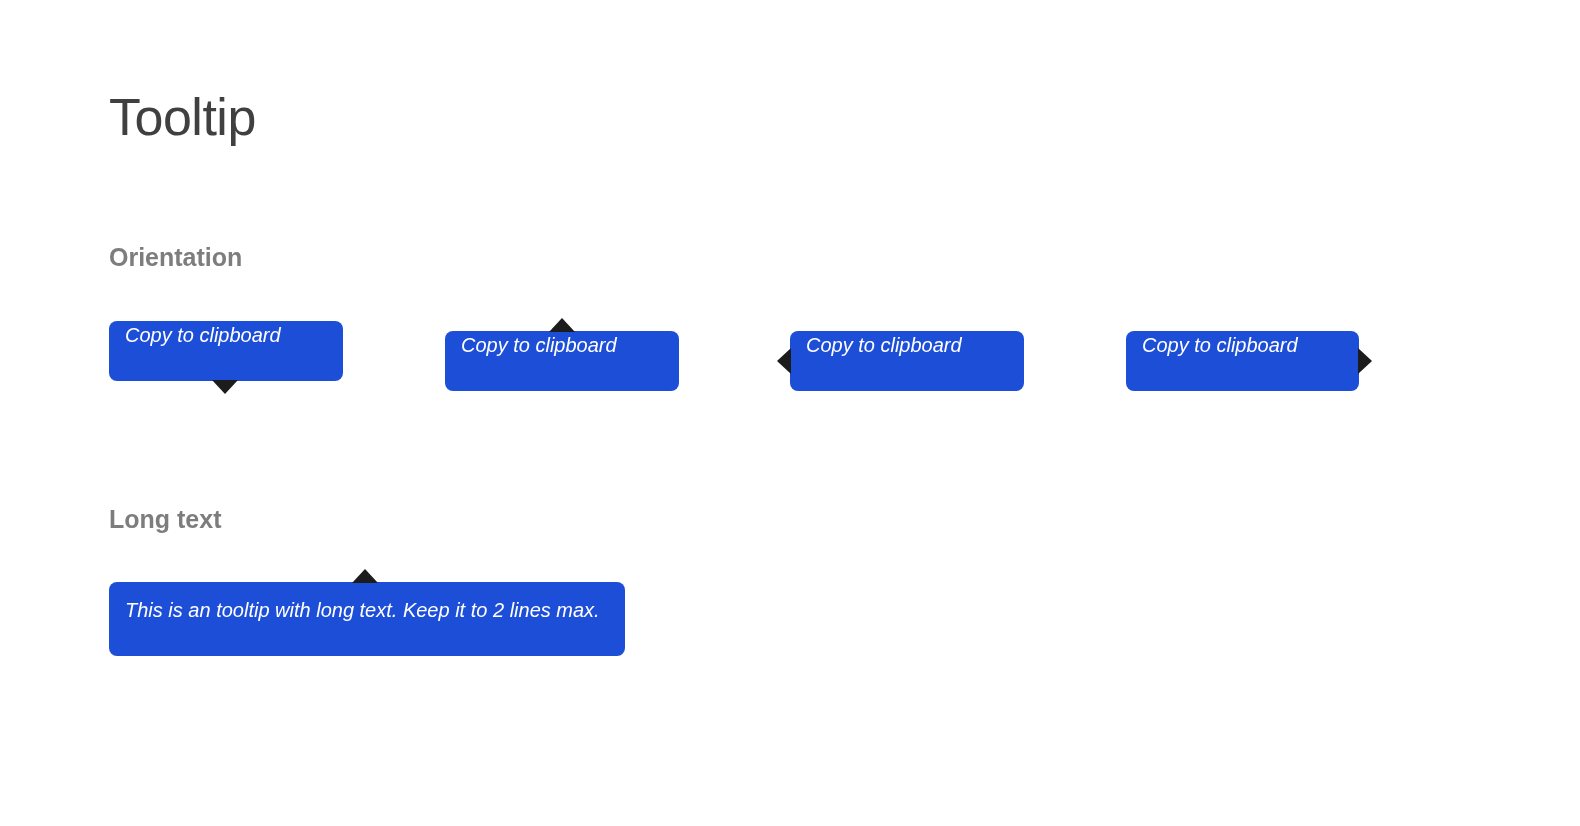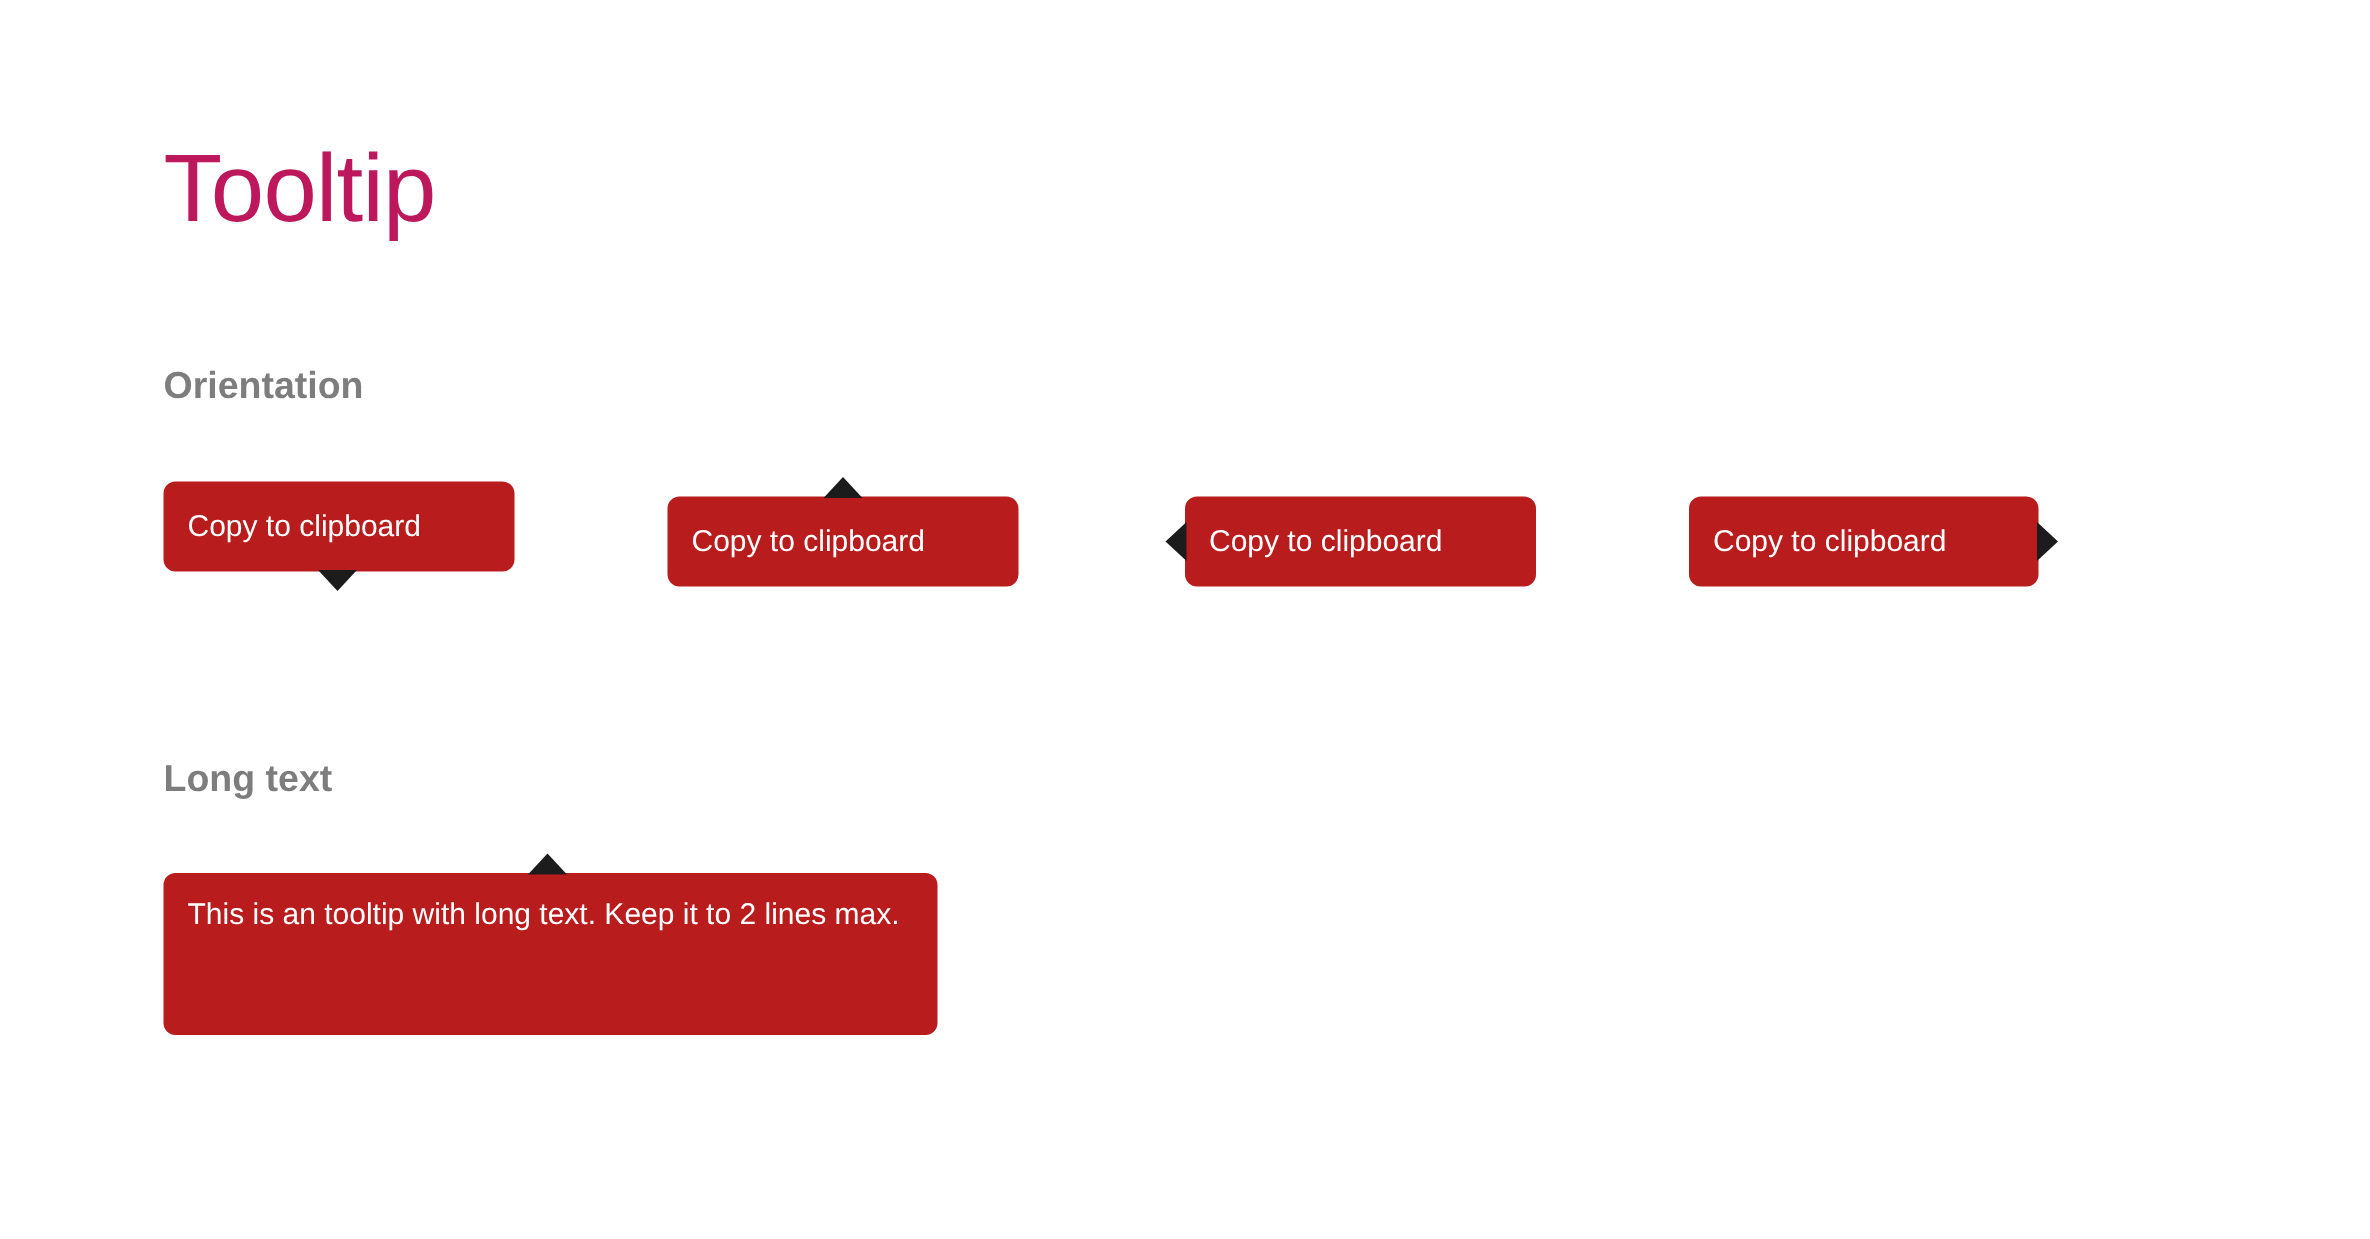--- a/index.html
+++ b/index.html
@@ -20,24 +20,24 @@
     position: relative;
     width: 1580px;
     height: 826px;
   }
 
   
   .page-title {
     position: absolute;
     left: 109px;
     top: 44px;
-    font-size: 64px;
+    font-size: 52px;
     line-height: 76px;
     font-weight: 400;
-    color: #be185d;
+    color: #404040;
     letter-spacing: -0.5px;
     white-space: nowrap;
   }
 
   
   .section-label {
     position: absolute;
     left: 109px;
     font-size: 25px;
     line-height: 30px;
@@ -45,30 +45,30 @@
     color: #7d7d7d;
     white-space: nowrap;
   }
   .section-label.orientation { top: 242px; }
   .section-label.longtext    { top: 504px; }
 
   
   .tooltip {
     position: absolute;
     box-sizing: border-box;
-    background: #b91c1c;
+    background: #1d4ed8;
     border-radius: 8px;
     color: #ffffff;
     font-size: 20px;
     line-height: 28px;
     font-weight: 400;
     display: flex;
-    align-items: center;
     padding: 0 16px;
     white-space: nowrap;
+    font-style: italic;
   }
   .tooltip.multiline {
     display: block;
     white-space: normal;
     padding: 14px 16px;
   }
   .tooltip .tip-text {
     display: block;
   }
 
@@ -133,21 +133,21 @@
     top: 331px;
     width: 233px;
     height: 60px;
   }
   #tooltip-right .arrow.right { top: 17px; }
 
   #tooltip-longtext {
     left: 109px;
     top: 582px;
     width: 516px;
-    height: 108px;
+    height: 74px;
   }
   #tooltip-longtext .arrow.up { left: 243px; }
 </style>
 </head>
 <body>
 
 <div class="page">
 
   <h1 class="page-title">Tooltip</h1>
 

